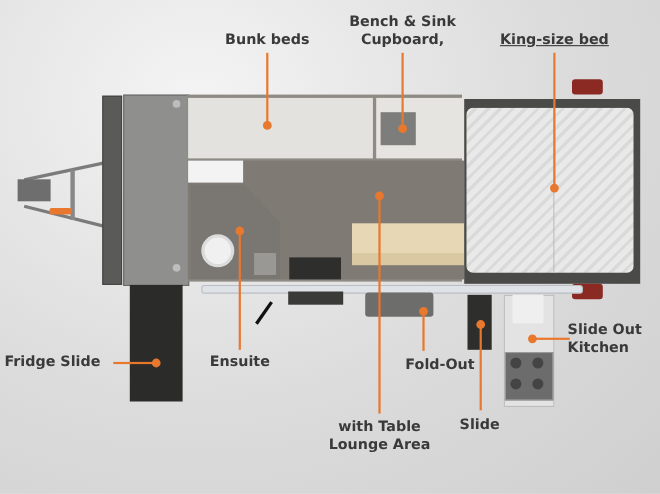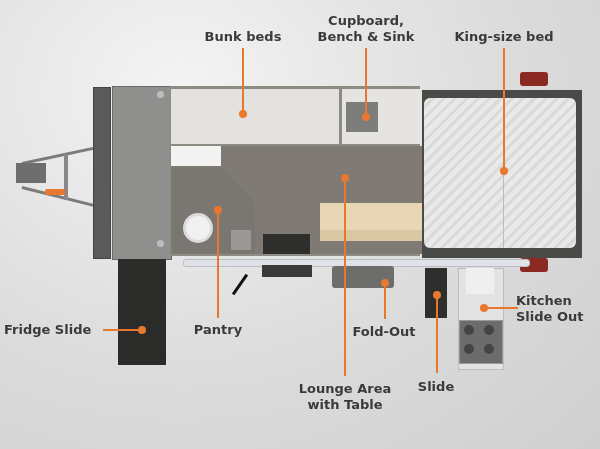--- a/index.html
+++ b/index.html
@@ -95,30 +95,30 @@
 <div class="dot" style="left:381px;top:279px;"></div>
 
 <div class="line" style="left:436px;top:295px;width:2px;height:78px;"></div>
 <div class="dot" style="left:433px;top:291px;"></div>
 
 <div class="line" style="left:484px;top:307px;width:34px;height:2px;"></div>
 <div class="dot" style="left:480px;top:304px;"></div>
 
 <div class="label" style="left:195px;top:29px;width:96px;">Bunk beds</div>
 <div class="label" style="left:308px;top:13px;width:116px;">
+  <div>Bench &amp; Sink</div>
   <div>Cupboard,</div>
-  <div>Bench &amp; Sink</div>
 </div>
-<div class="label" style="left:448px;top:29px;width:112px;">King-size bed</div>
+<div class="label" style="left:448px;top:29px;width:112px;text-decoration:underline;">King-size bed</div>
 <div class="label" style="left:4px;top:322px;width:96px;text-align:left;">Fridge Slide</div>
-<div class="label" style="left:186px;top:322px;width:64px;">Pantry</div>
-<div class="label" style="left:346px;top:324px;width:76px;">
+<div class="label" style="left:186px;top:322px;width:64px;">Ensuite</div>
+<div class="label" style="left:346px;top:324px;width:76px;padding-left:16px;">
   <div>Fold-Out</div>
 </div>
 <div class="label" style="left:290px;top:381px;width:110px;">
+  <div>with Table</div>
   <div>Lounge Area</div>
-  <div>with Table</div>
 </div>
 <div class="label" style="left:406px;top:379px;width:60px;">Slide</div>
 <div class="label" style="left:516px;top:293px;width:76px;text-align:left;">
+  <div>Slide Out</div>
   <div>Kitchen</div>
-  <div>Slide Out</div>
 </div>
 
 </body></html>

